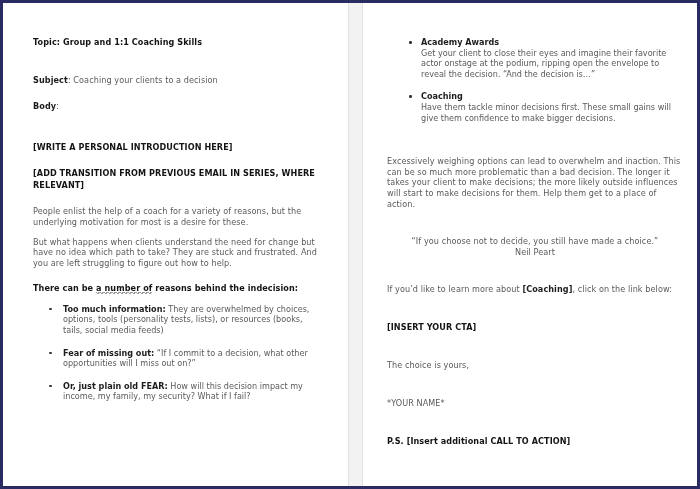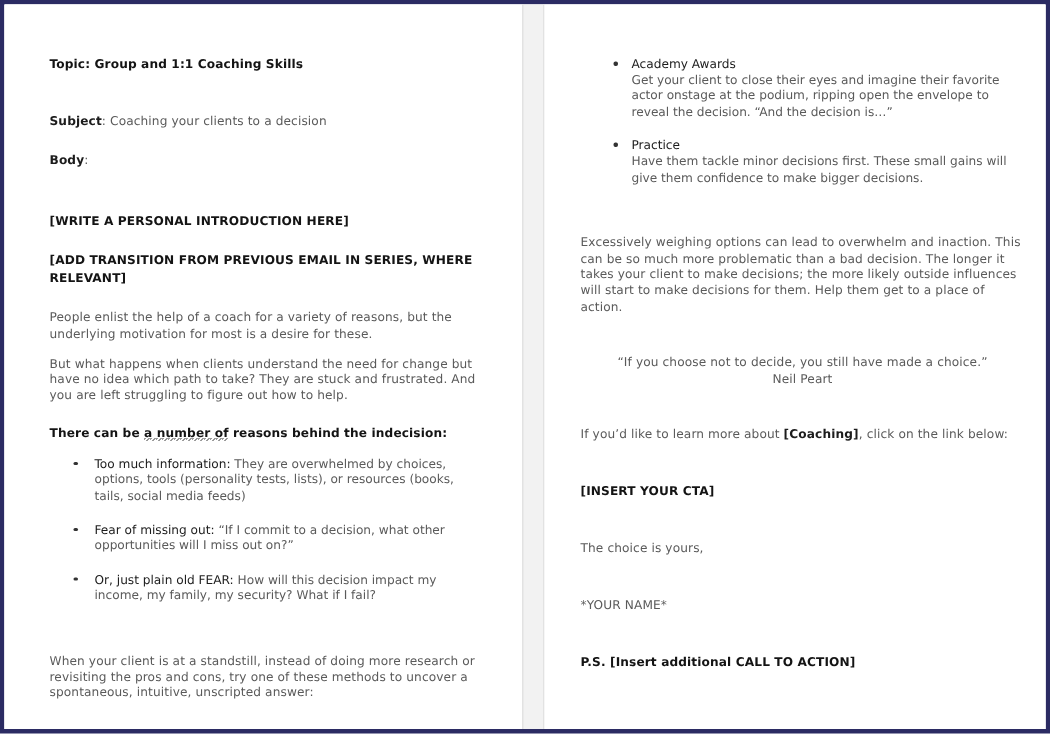--- a/index.html
+++ b/index.html
@@ -125,21 +125,21 @@
     height: 2.6px;
     background: #333333;
     border-radius: 50%;
   }
   ul.bullets.indent-left > li { padding-left: 18px; }
   ul.bullets.indent-left { margin-left: 12px; }
   ul.bullets.indent-right { margin-left: 18px; }
   ul.bullets.spaced > li { margin-bottom: 12px; }
 
   .li-title {
-    font-weight: normal;
+    font-weight: bold;
     color: #1c1c1c;
     margin-top: 12px;
   }
 
   
   .squiggle {
     position: relative;
     white-space: nowrap;
     background-image:
       repeating-linear-gradient(
@@ -196,37 +196,36 @@
         <div class="gap-sm"></div>
 
         <ul class="bullets indent-left spaced">
           <li><span class="li-title">Too much information:</span><span> They are overwhelmed by choices, options, tools (personality tests, lists), or resources (books, tails, social media feeds)</span></li>
           <li><span class="li-title">Fear of missing out:</span><span> “If I commit to a decision, what other opportunities will I miss out on?”</span></li>
           <li><span class="li-title">Or, just plain old FEAR:</span><span> How will this decision impact my income, my family, my security? What if I fail?</span></li>
         </ul>
 
         <div class="gap-lg"></div>
 
-        <p class="t">When your client is at a standstill, instead of doing more research or revisiting the pros and cons, try one of these methods to uncover a spontaneous, intuitive, unscripted answer:</p>
 
       </div>
     </div>
 
     <div class="page-gutter"></div>
 
     <div class="page page-right">
       <div class="page-body">
 
         <ul class="bullets indent-right spaced">
           <li>
             <span class="li-title">Academy Awards</span><br>
             <span>Get your client to close their eyes and imagine their favorite actor onstage at the podium, ripping open the envelope to reveal the decision. “And the decision is…”</span>
           </li>
           <li>
-            <span class="li-title">Practice</span><br>
+            <span class="li-title">Coaching</span><br>
             <span>Have them tackle minor decisions first. These small gains will give them confidence to make bigger decisions.</span>
           </li>
         </ul>
 
         <div class="gap-lg"></div>
 
         <p class="t">Excessively weighing options can lead to overwhelm and inaction. This can be so much more problematic than a bad decision. The longer it takes your client to make decisions; the more likely outside influences will start to make decisions for them. Help them get to a place of action.</p>
 
         <div class="gap-xl"></div>
 

